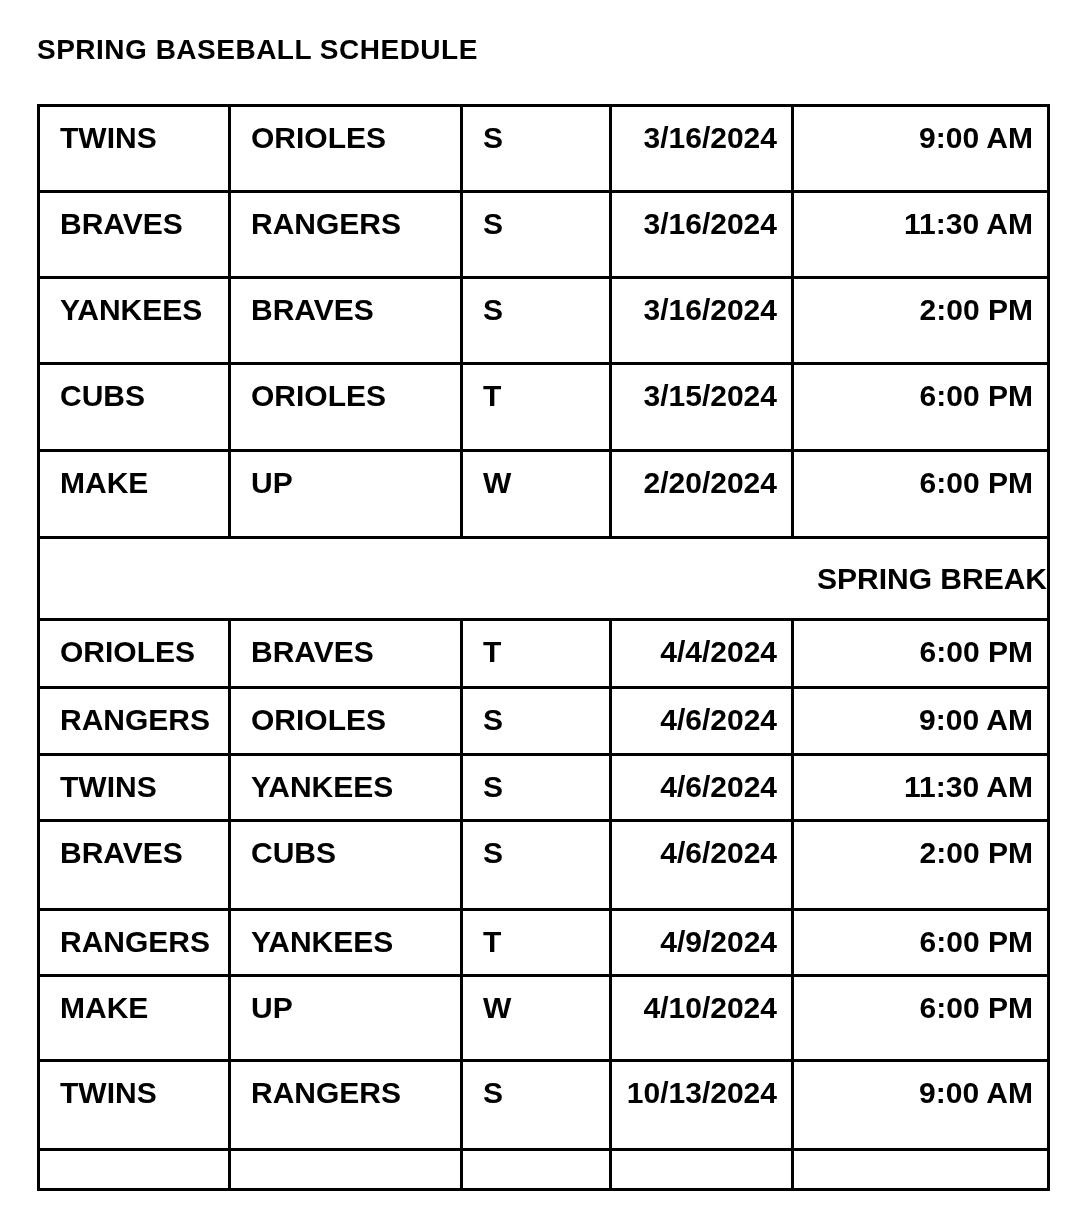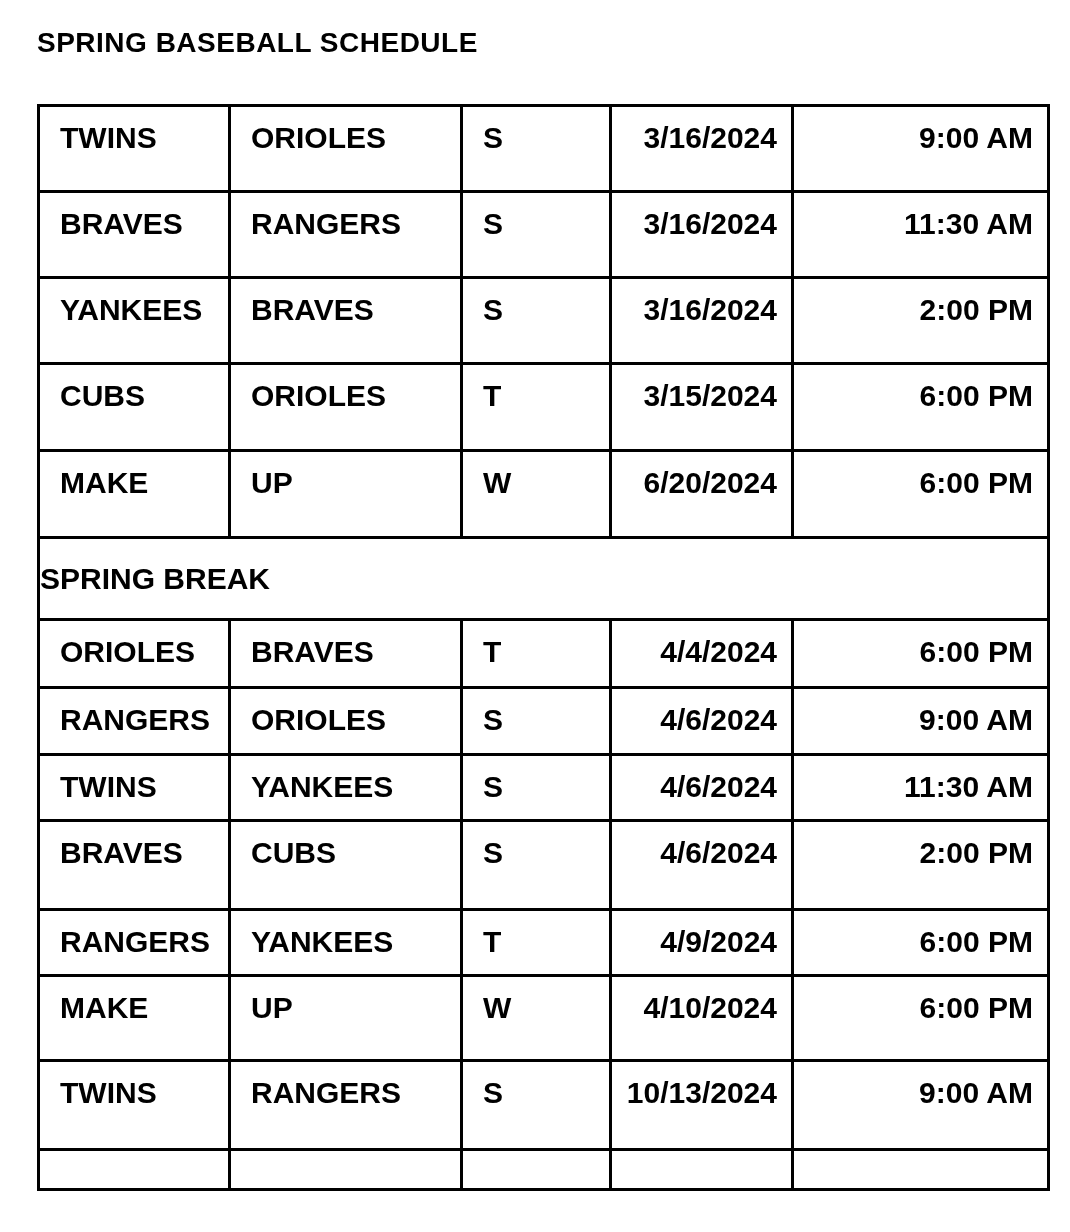--- a/index.html
+++ b/index.html
@@ -10,21 +10,21 @@
     width: 1070px;
     height: 1232px;
     overflow: hidden;
     background: #ffffff;
     font-family: "Liberation Sans", sans-serif;
     position: relative;
   }
   .doc-title {
     position: absolute;
     left: 37px;
-    top: 27px;
+    top: 34px;
     font-size: 28px;
     font-weight: bold;
     color: #000000;
     letter-spacing: 0.5px;
     white-space: nowrap;
   }
   table.schedule {
     position: absolute;
     left: 37px;
     top: 104px;
@@ -43,21 +43,21 @@
     text-align: left;
     overflow: hidden;
     white-space: nowrap;
   }
   table.schedule td.num {
     text-align: right;
     padding-left: 8px;
     padding-right: 14px;
   }
   table.schedule td.break-cell {
-    text-align: left;
+    text-align: right;
     vertical-align: middle;
     padding: 0;
   }
   
   tr.rh68 { height: 68px; }
   tr.rh86 { height: 86px; }
   tr.rh87 { height: 87px; }
   tr.rh82 { height: 82px; }
   tr.rh67 { height: 67px; }
   tr.rh66 { height: 66px; }
@@ -106,21 +106,21 @@
     <td>CUBS</td>
     <td>ORIOLES</td>
     <td>T</td>
     <td class="num">3/15/2024</td>
     <td class="num">6:00 PM</td>
   </tr>
   <tr class="rh87">
     <td>MAKE</td>
     <td>UP</td>
     <td>W</td>
-    <td class="num">6/20/2024</td>
+    <td class="num">2/20/2024</td>
     <td class="num">6:00 PM</td>
   </tr>
 
   <tr class="rh82">
     <td class="break-cell" colspan="5">SPRING BREAK</td>
   </tr>
 
   <tr class="rh68">
     <td>ORIOLES</td>
     <td>BRAVES</td>

